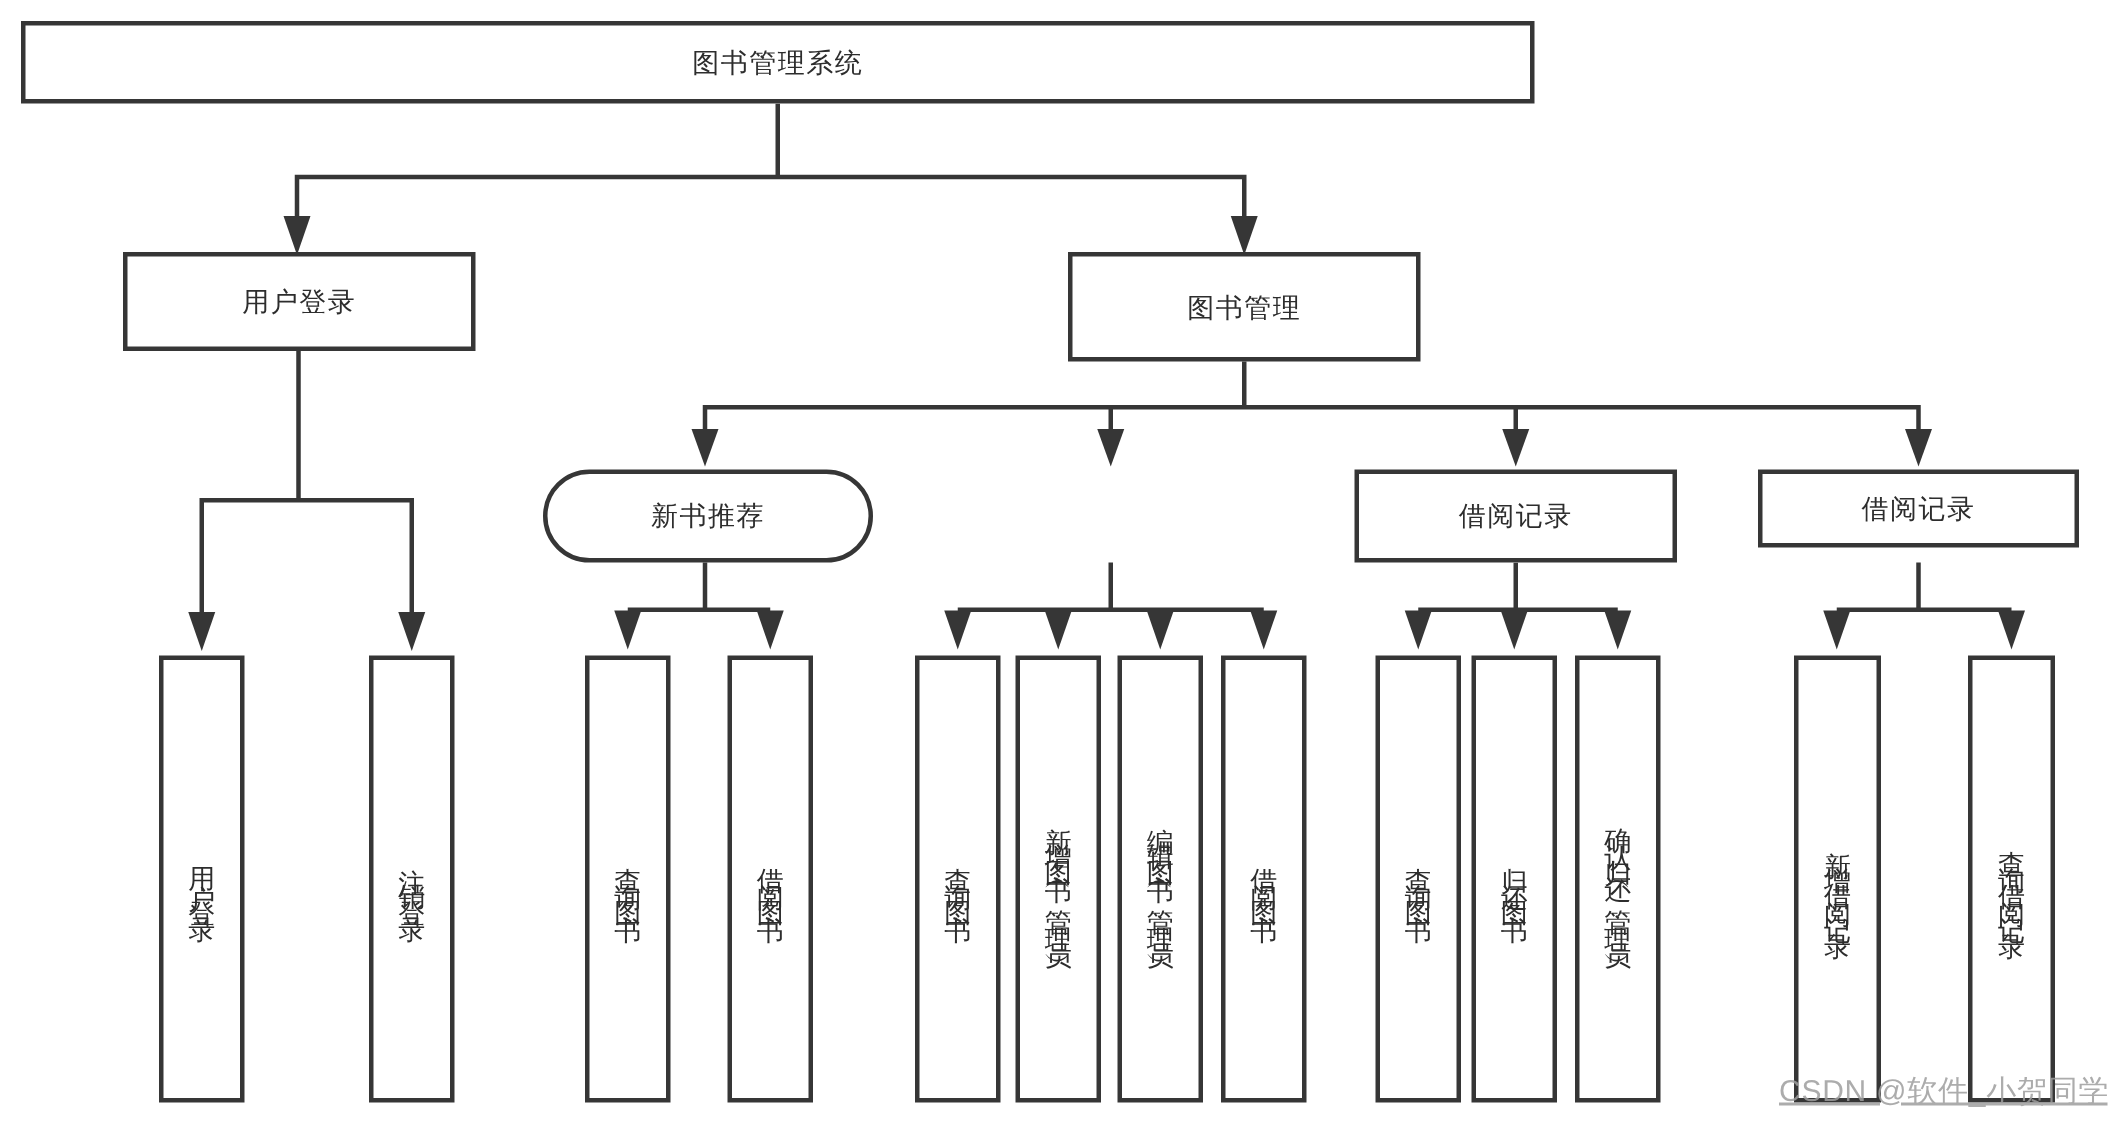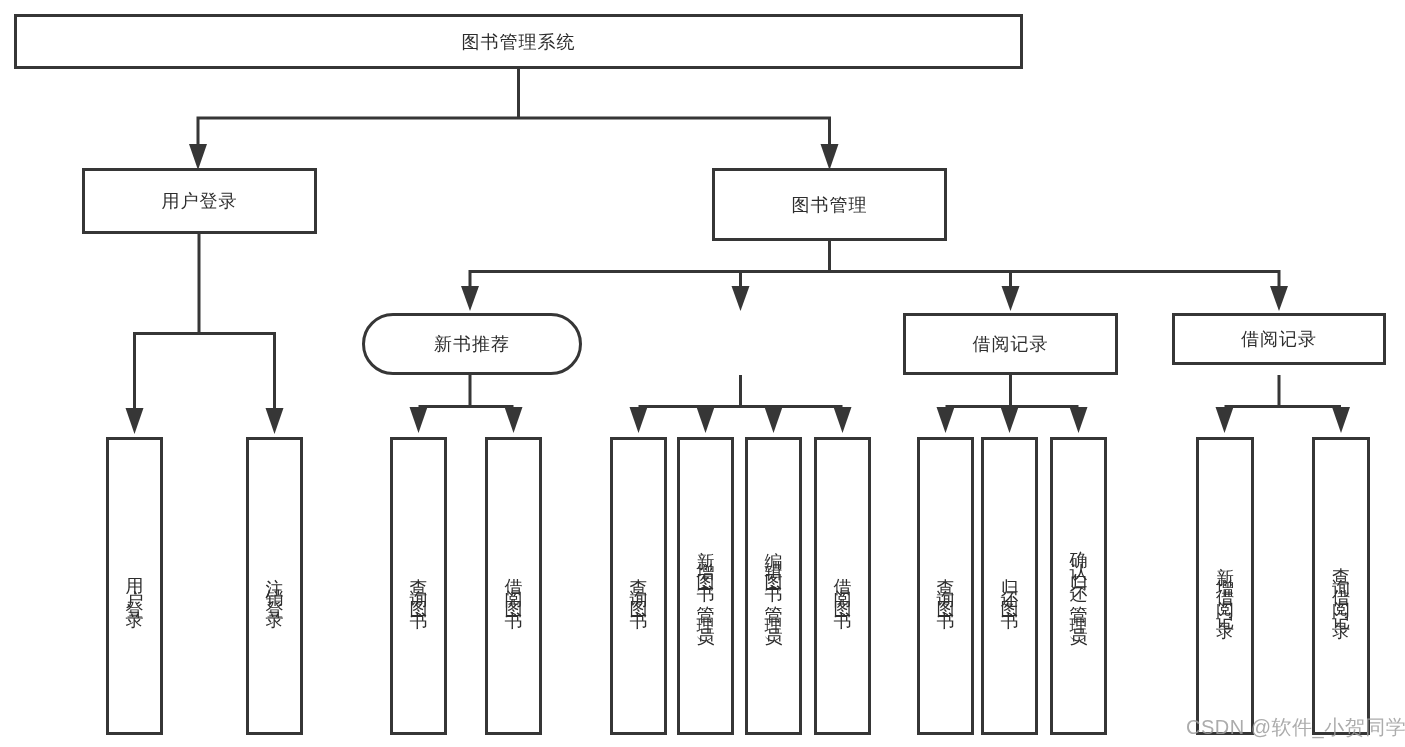--- a/index.html
+++ b/index.html
@@ -10,21 +10,21 @@
   #wires { position:absolute; left:0; top:0; width:1405px; height:747px; z-index:1; }
   .edge { stroke:var(--line); stroke-width:3; fill:none; }
   .arrow { fill:var(--line); stroke:none; }
   .box { position:absolute; background:#fff; border:3px solid var(--line);
          display:flex; align-items:center; justify-content:center; z-index:2; }
   .hbox { font-size:18px; letter-spacing:1px; }
   .vbox span { writing-mode:vertical-rl; text-orientation:mixed;
                font-size:18px; letter-spacing:11px; line-height:1; }
   .watermark { position:absolute; left:1186px; top:714px; width:215px; z-index:3;
                font-size:20px; color:var(--wm); opacity:.85; white-space:nowrap;
-               letter-spacing:0.5px; }
+               letter-spacing:0.5px;text-decoration:underline; }
 </style>
 </head>
 <body>
 
 <div id="canvas">
 
   <svg id="wires" viewBox="0 0 1405 747" xmlns="http://www.w3.org/2000/svg">
 
     <path class="edge" d="M518.5 69 V118 M198 145 V118 H829.5 V145"></path>
     <polygon class="arrow" points="189,144 207,144 198,170"></polygon>

